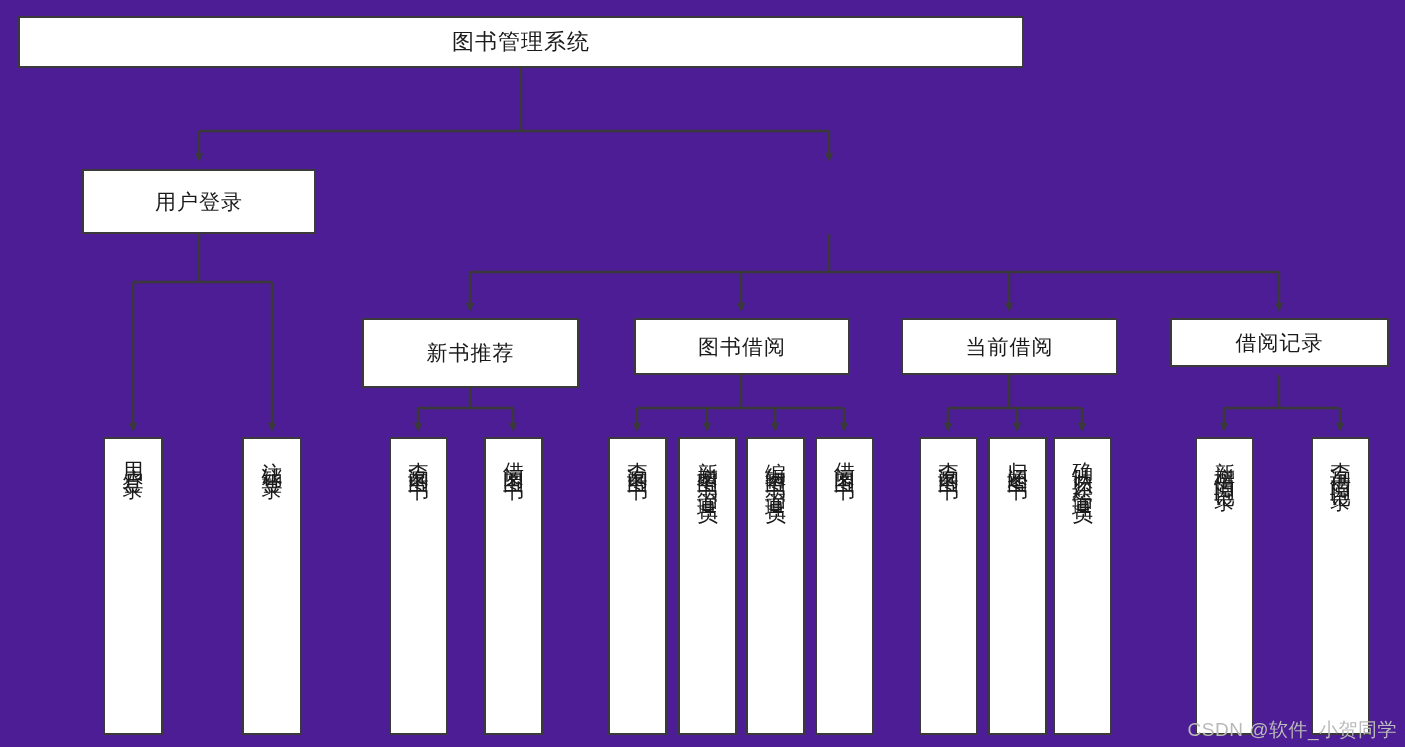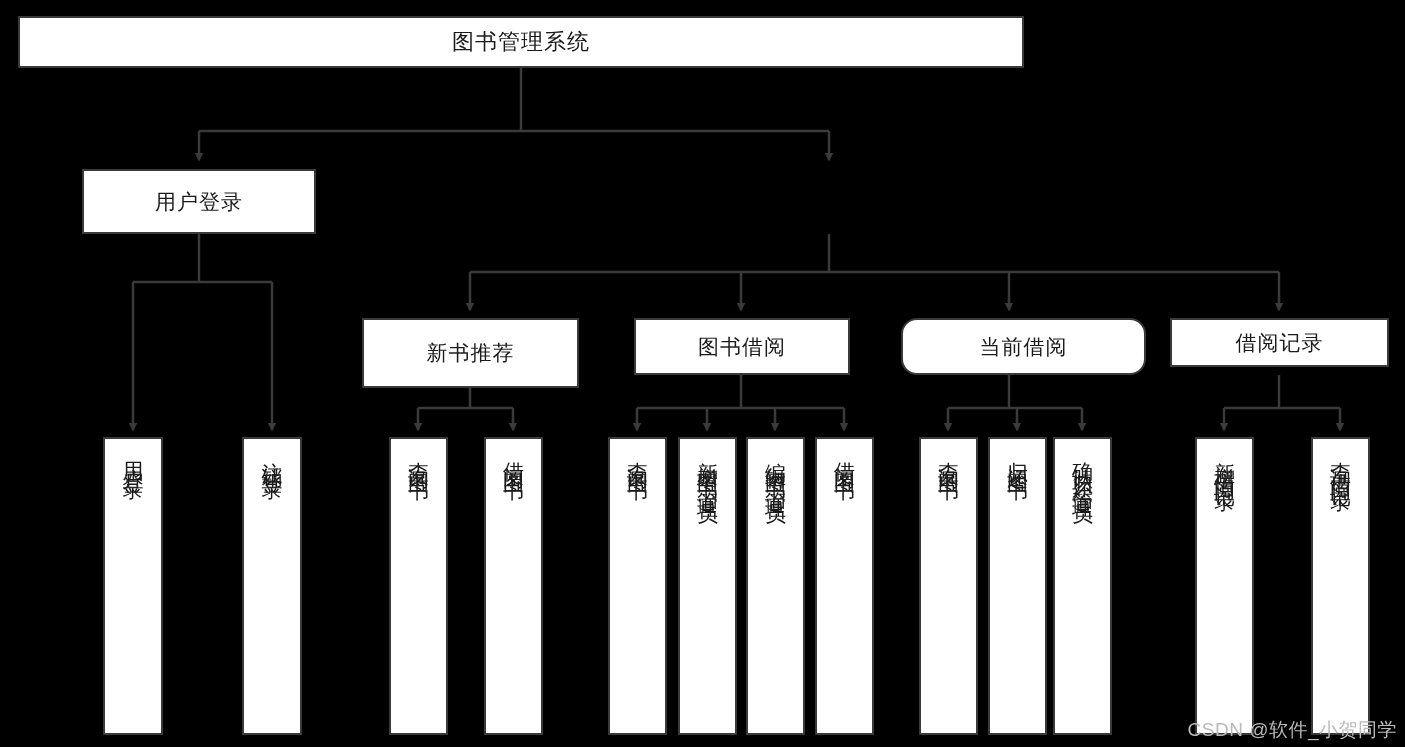--- a/index.html
+++ b/index.html
@@ -8,21 +8,21 @@
     padding: 0;
     background: #ffffff;
   }
   body {
     font-family: "Liberation Sans", "DejaVu Sans", sans-serif;
   }
   #canvas {
     position: relative;
     width: 1405px;
     height: 747px;
-    background: #000000;
+    background: #4c1d95;
     overflow: hidden;
   }
   svg.wires {
     position: absolute;
     left: 0;
     top: 0;
     width: 1405px;
     height: 747px;
     pointer-events: none;
   }
@@ -128,21 +128,21 @@
   <div class="node horiz" style="left:82px; top:169px; width:234px; height:65px;">
     <span>用户登录</span>
   </div>
 
   <div class="node horiz" style="left:362px; top:318px; width:217px; height:70px;">
     <span>新书推荐</span>
   </div>
   <div class="node horiz" style="left:634px; top:318px; width:216px; height:57px;">
     <span>图书借阅</span>
   </div>
-  <div class="node horiz" style="left:901px; top:318px; width:245px; height:57px;border-radius:16px;">
+  <div class="node horiz" style="left:901px; top:318px; width:217px; height:57px;">
     <span>当前借阅</span>
   </div>
   <div class="node horiz" style="left:1170px; top:318px; width:219px; height:49px;">
     <span>借阅记录</span>
   </div>
 
   <div class="node leaf" style="left:103px; top:437px; width:60px; height:298px;">
     <span class="vtext">用户登录</span>
   </div>
   <div class="node leaf" style="left:242px; top:437px; width:60px; height:298px;">

